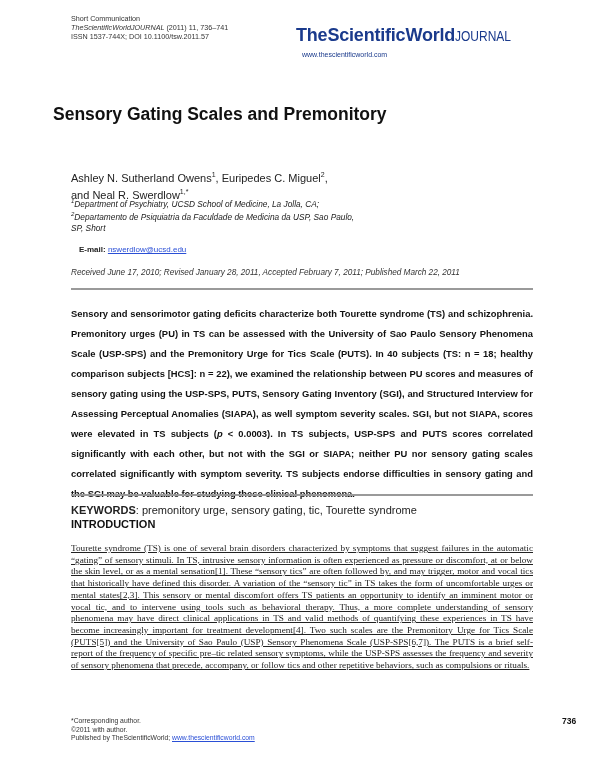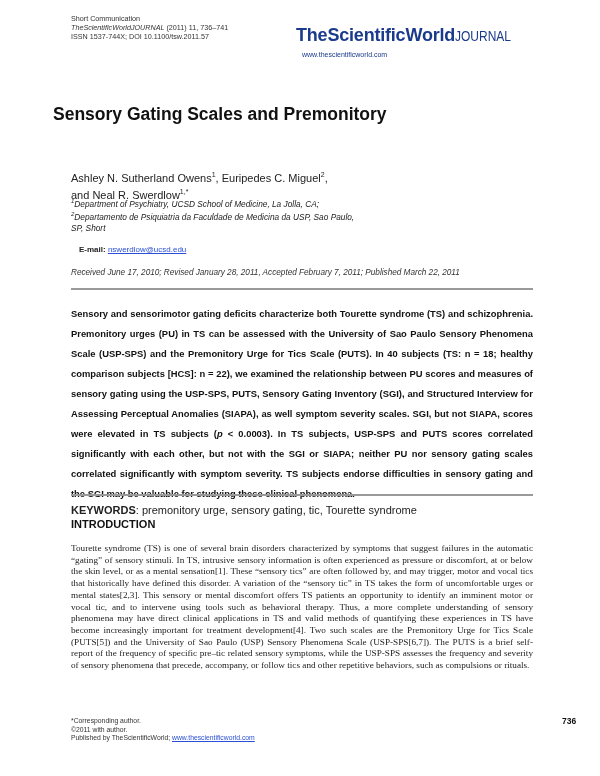--- a/index.html
+++ b/index.html
@@ -1,18 +1,18 @@
 <!DOCTYPE html>
 <html><head>
 <meta charset="utf-8">
 <style>
   html, body { margin: 0; padding: 0; background: #ffffff; }
   body { width: 600px; height: 776px; position: relative; overflow: hidden; color: #111; }
   .sans { font-family: "Liberation Sans", sans-serif; }
-  .serif { font-family: "Liberation Serif", serif; }
+  .serif { font-family: "Liberation Serif", serif; text-decoration: underline; }
   .abs { position: absolute; }
 
   .header-meta { left: 71px; top: 14px; font-size: 7.2px; line-height: 9px; color: #333; }
   .header-meta i { font-style: italic; }
 
   .logo { left: 296px; top: 25px; font-size: 18px; font-weight: bold; color: #1a3a8c; white-space: nowrap; letter-spacing: -0.2px; }
   .logo .t-wrap { position: relative; display: inline-block; }
   .logo .t-wrap::before { content: ""; position: absolute; left: -1px; top: 1px; width: 10px; height: 6px; background: #f5c400; z-index: -1; }
   .logo .journal { font-weight: normal; font-size: 15px; letter-spacing: 0px; font-family: "Liberation Sans Narrow", "Liberation Sans", sans-serif; transform: scaleX(0.8); display: inline-block; transform-origin: left; }
   .logo-url { left: 302px; top: 51px; font-size: 7px; color: #1a3a8c; }

